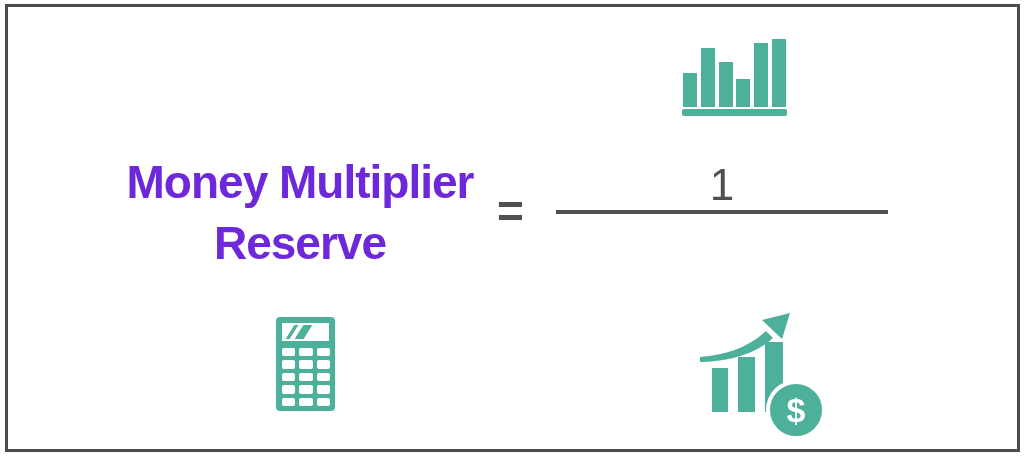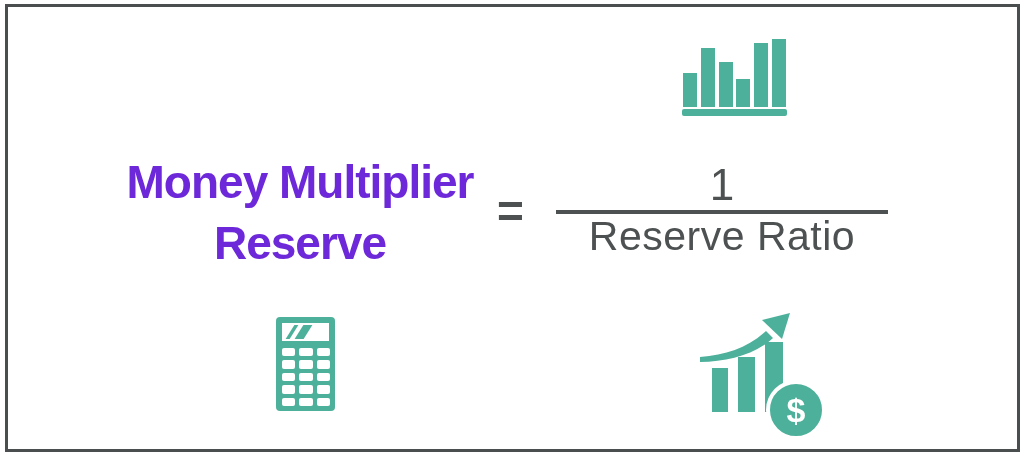--- a/index.html
+++ b/index.html
@@ -119,21 +119,20 @@
 <div class="title">
   <span>Money Multiplier</span><br>
   <span>Reserve</span>
 </div>
 
 <div class="equals">=</div>
 
 <div class="fraction">
   <div class="numerator">1</div>
   <hr class="frac-rule">
-  <div class="denominator">Reserve Ratio</div>
 </div>
 
 <div class="icon-calculator">
   <div class="calc-display">
     <div class="slash slash-thin"></div>
     <div class="slash slash-thick"></div>
   </div>
   <div class="calc-keys">
     <div class="key"></div>
     <div class="key"></div>

